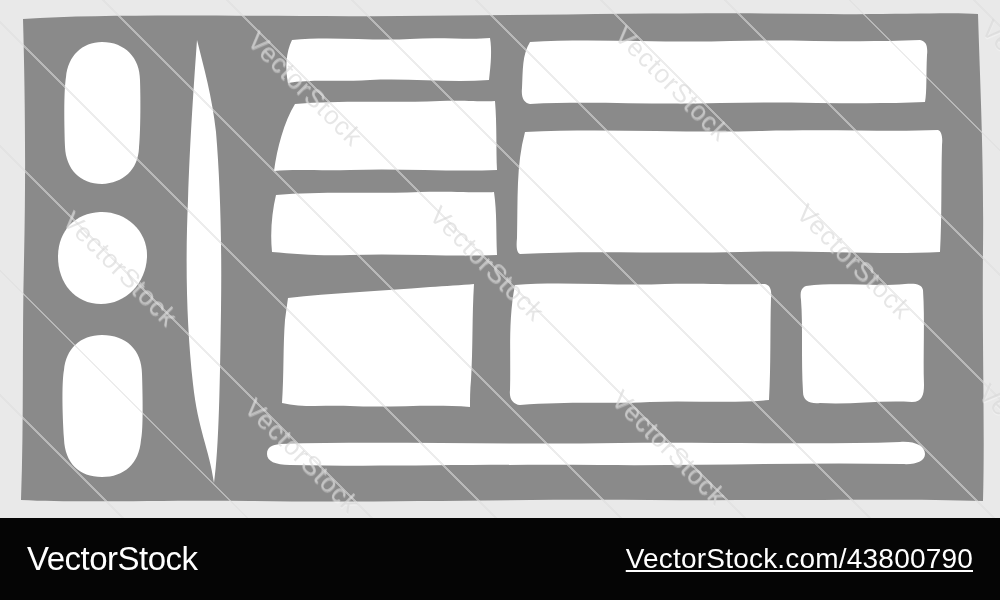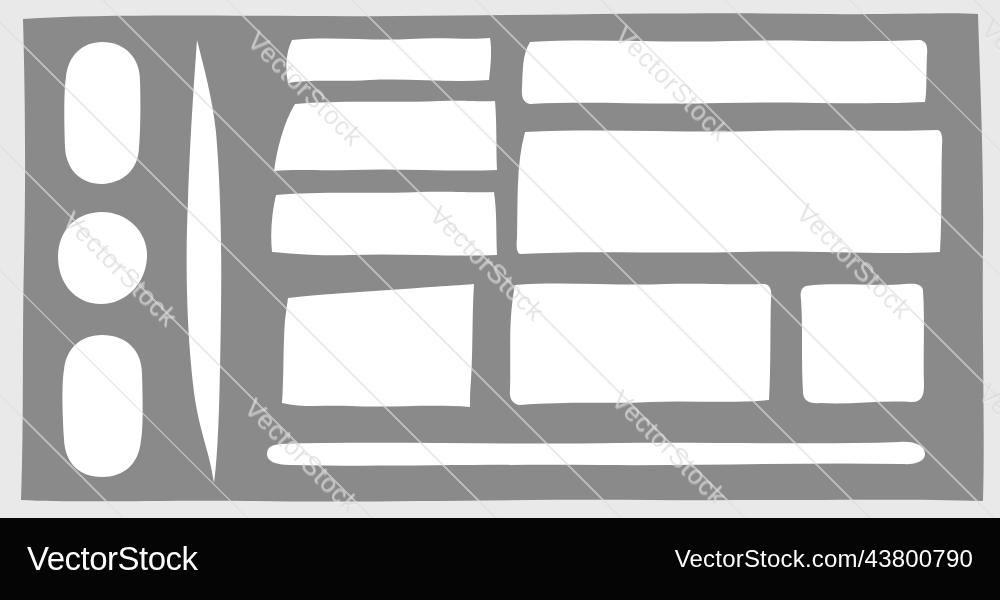--- a/index.html
+++ b/index.html
@@ -71,23 +71,24 @@
     padding: 0 27px;
   }
   .footer .brand {
     color: var(--footer-text);
     font-size: 33px;
     font-weight: 500;
     letter-spacing: -0.5px;
   }
   .footer .url {
     color: var(--footer-text);
-    font-size: 24px;
+    font-size: 28px;
     font-weight: 400;
     letter-spacing: 0.2px;
+    text-decoration: underline;
   }
 </style>
 </head>
 <body>
 
 <div class="stage">
 
   <svg class="art" viewBox="0 0 1000 518" aria-hidden="true">
 
     <path class="shape-gray" d="M 23,19

